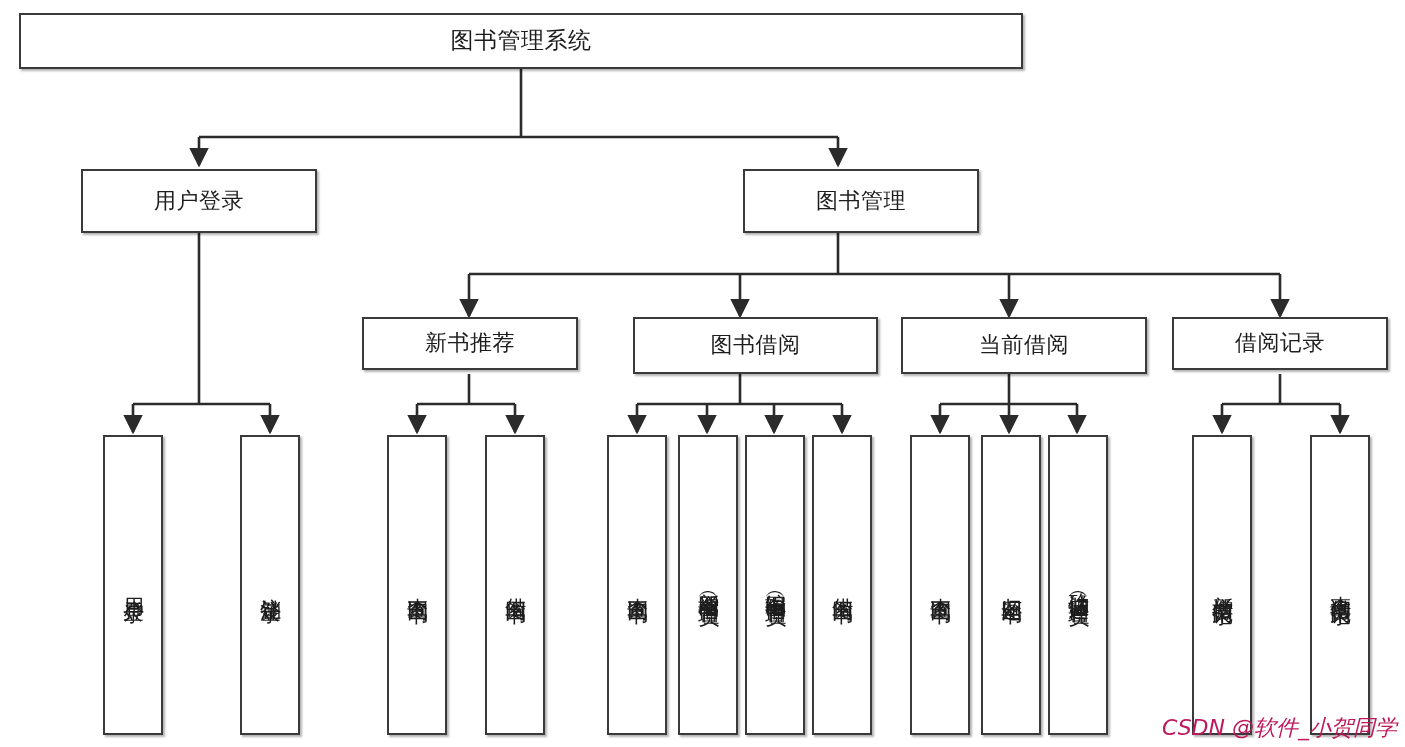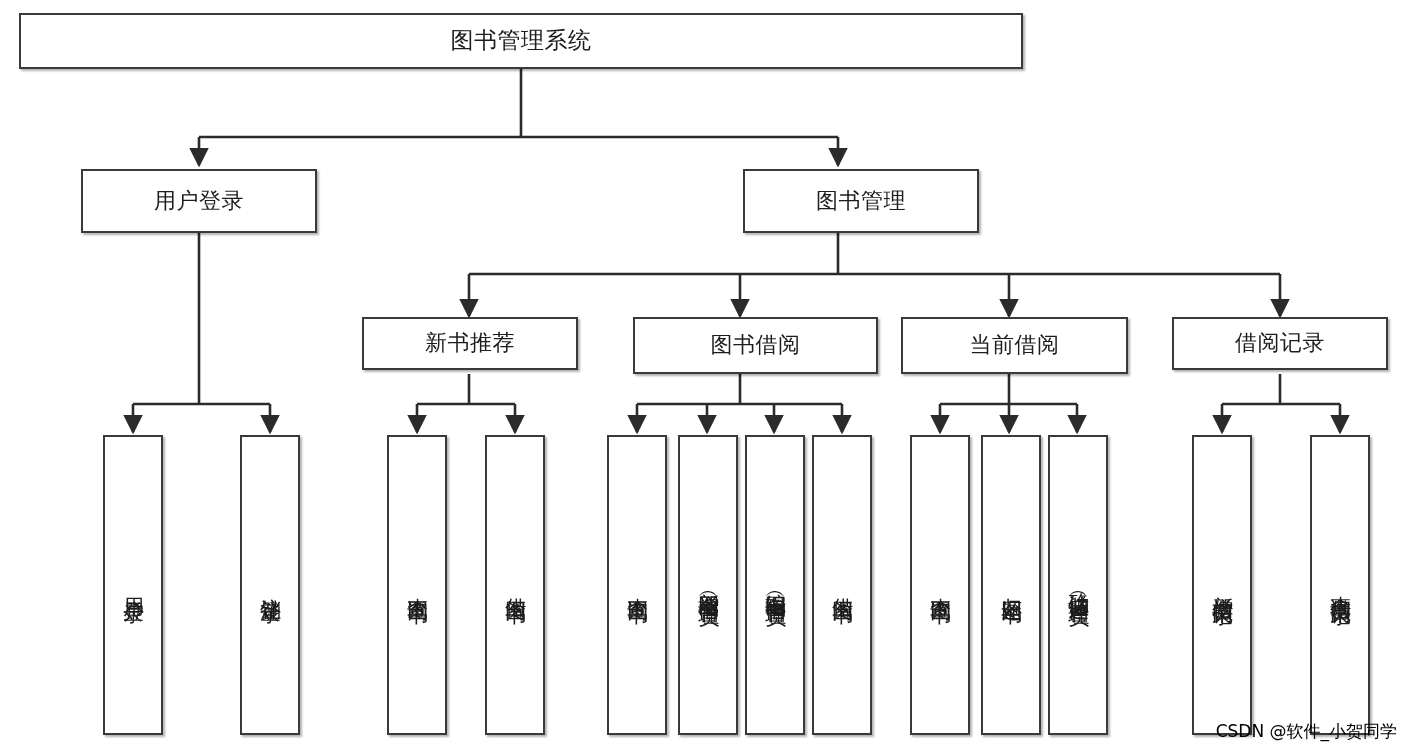--- a/index.html
+++ b/index.html
@@ -62,25 +62,26 @@
     text-orientation: upright;
     font-size: 21px;
     line-height: 1.30;
     letter-spacing: 2px;
     text-align: center;
   }
   #watermark {
     position: absolute;
     right: 8px;
     bottom: 4px;
-    font-size: 17px;
-    color: #000000;
+    font-size: 22px;
+    color: #be185d;
     z-index: 5;
     white-space: pre;
     font-family: "DejaVu Sans", "Liberation Sans", sans-serif;
+    font-style: italic;
   }
 </style>
 </head>
 <body>
 
 <div id="diagram-root">
 
   <svg id="edge-layer" viewBox="0 0 1405 747" width="1405" height="747" xmlns="http://www.w3.org/2000/svg">
     <defs>
       <marker id="arrow" viewBox="0 0 12 12" refX="10.5" refY="6" markerWidth="7.5" markerHeight="7.5" orient="auto-start-reverse">
@@ -146,21 +147,21 @@
   </div>
 
   <div class="node horiz" style="left:362px; top:317px; width:216px; height:53px;">
     <span class="node-label">新书推荐</span>
   </div>
 
   <div class="node horiz" style="left:633px; top:317px; width:245px; height:57px;">
     <span class="node-label">图书借阅</span>
   </div>
 
-  <div class="node horiz" style="left:901px; top:317px; width:227px; height:57px;">
+  <div class="node horiz" style="left:901px; top:317px; width:246px; height:57px;">
     <span class="node-label">当前借阅</span>
   </div>
 
   <div class="node horiz" style="left:1172px; top:317px; width:216px; height:53px;">
     <span class="node-label">借阅记录</span>
   </div>
 
   <div class="node vert" style="left:103px; top:435px; width:60px; height:300px;">
     <span class="node-label">用户登录</span>
   </div>

